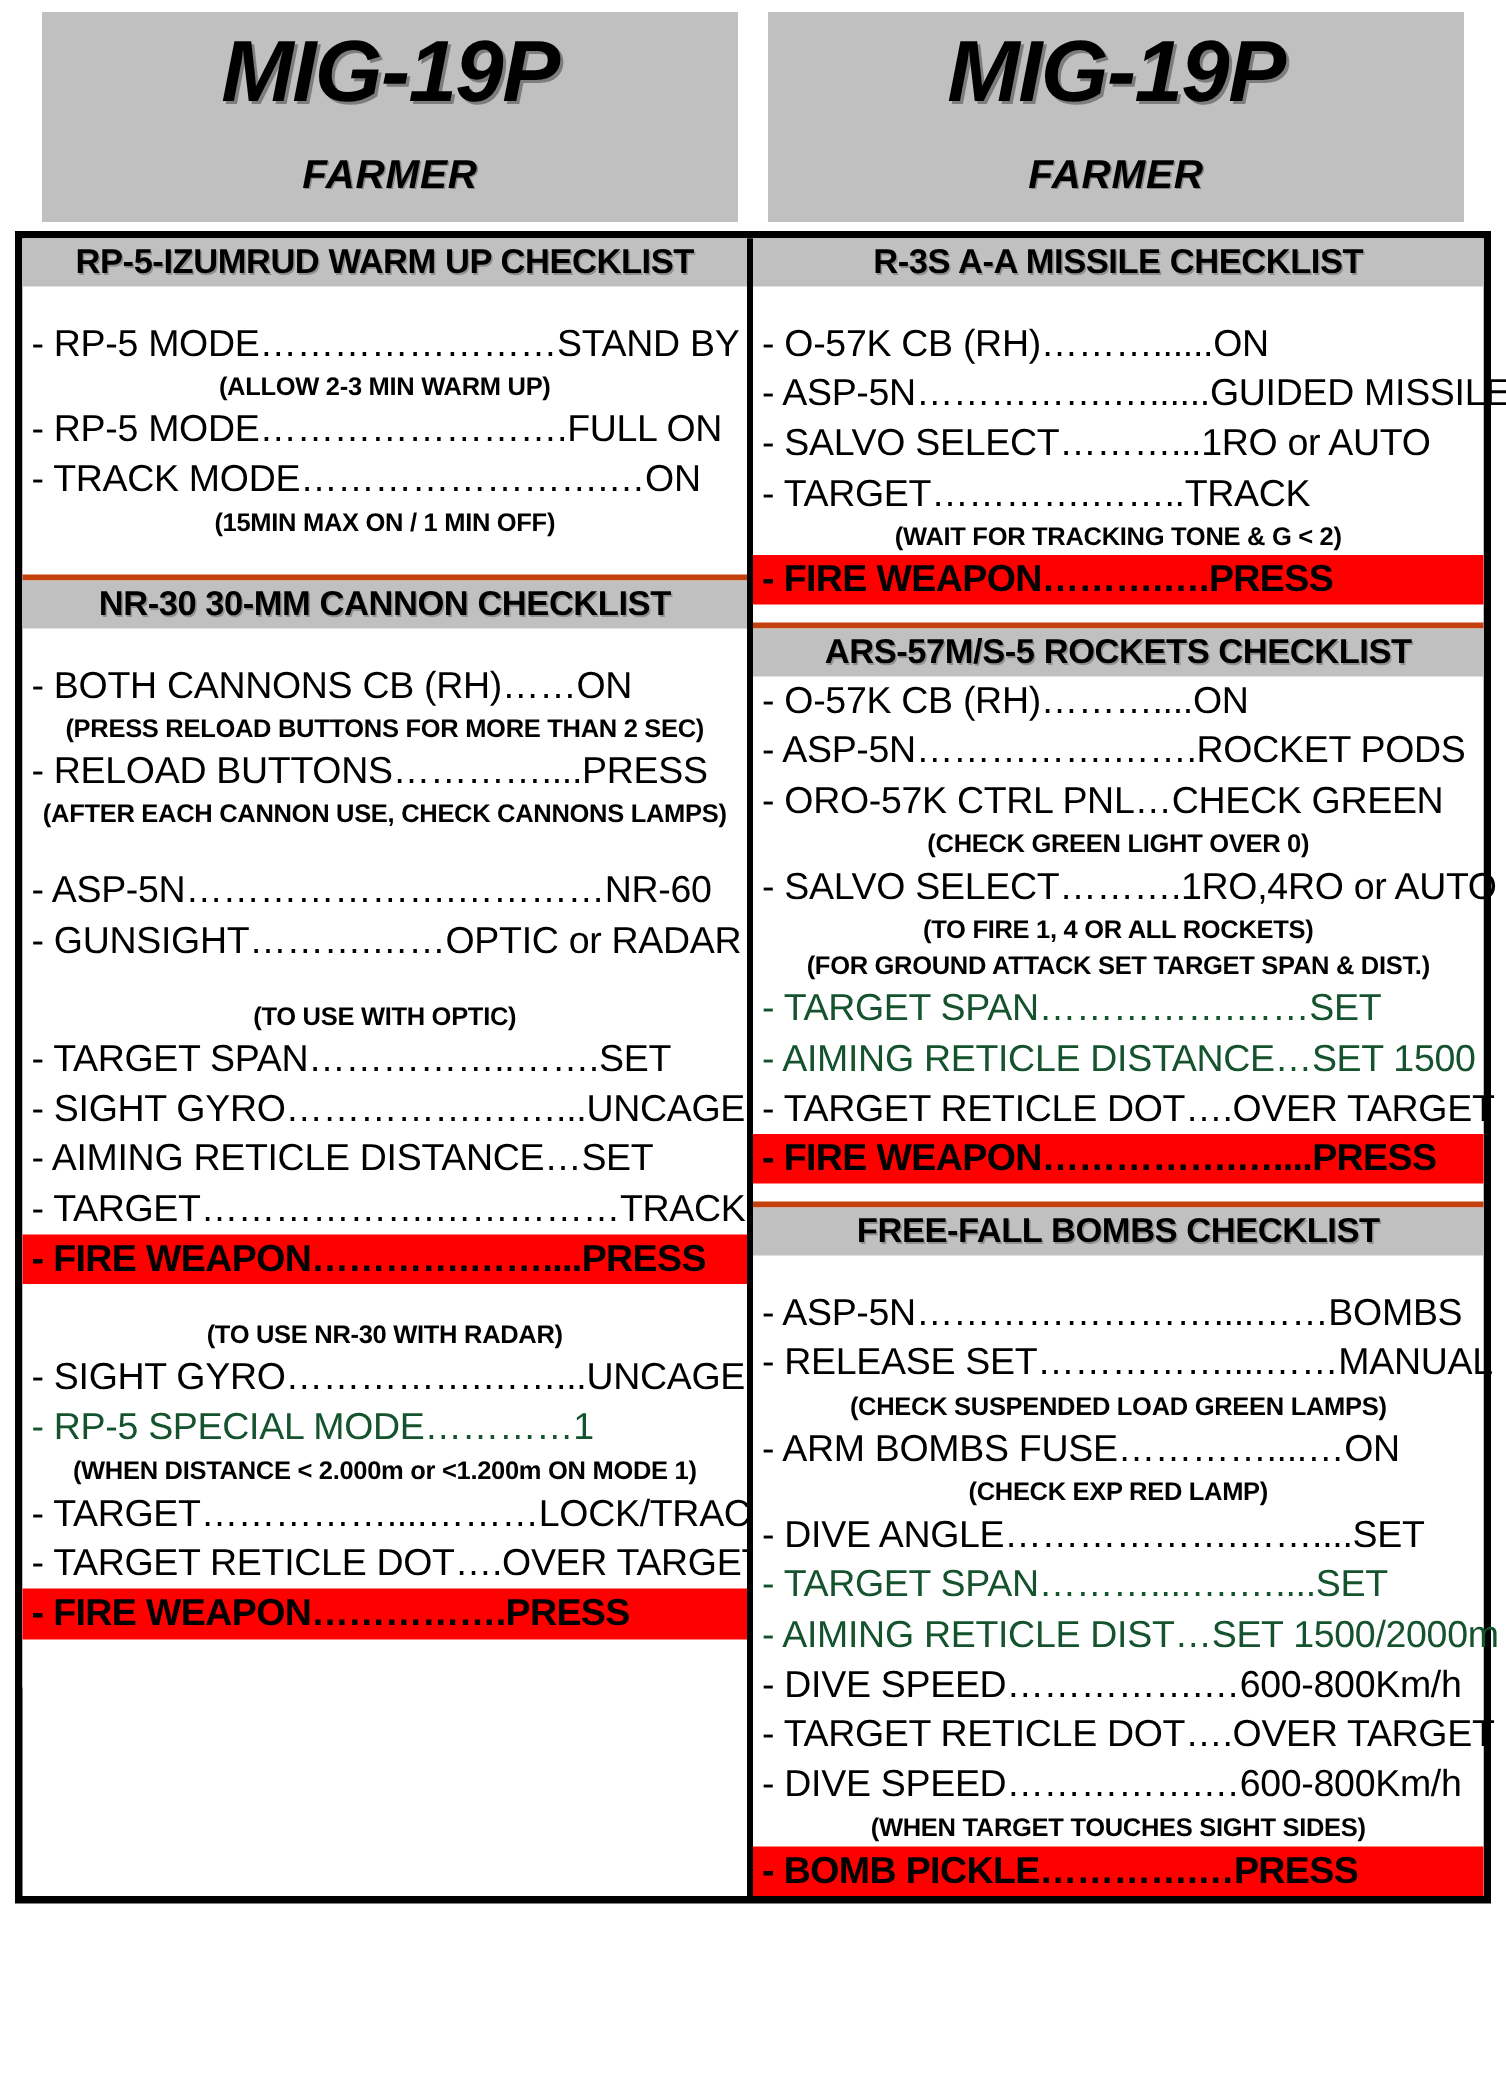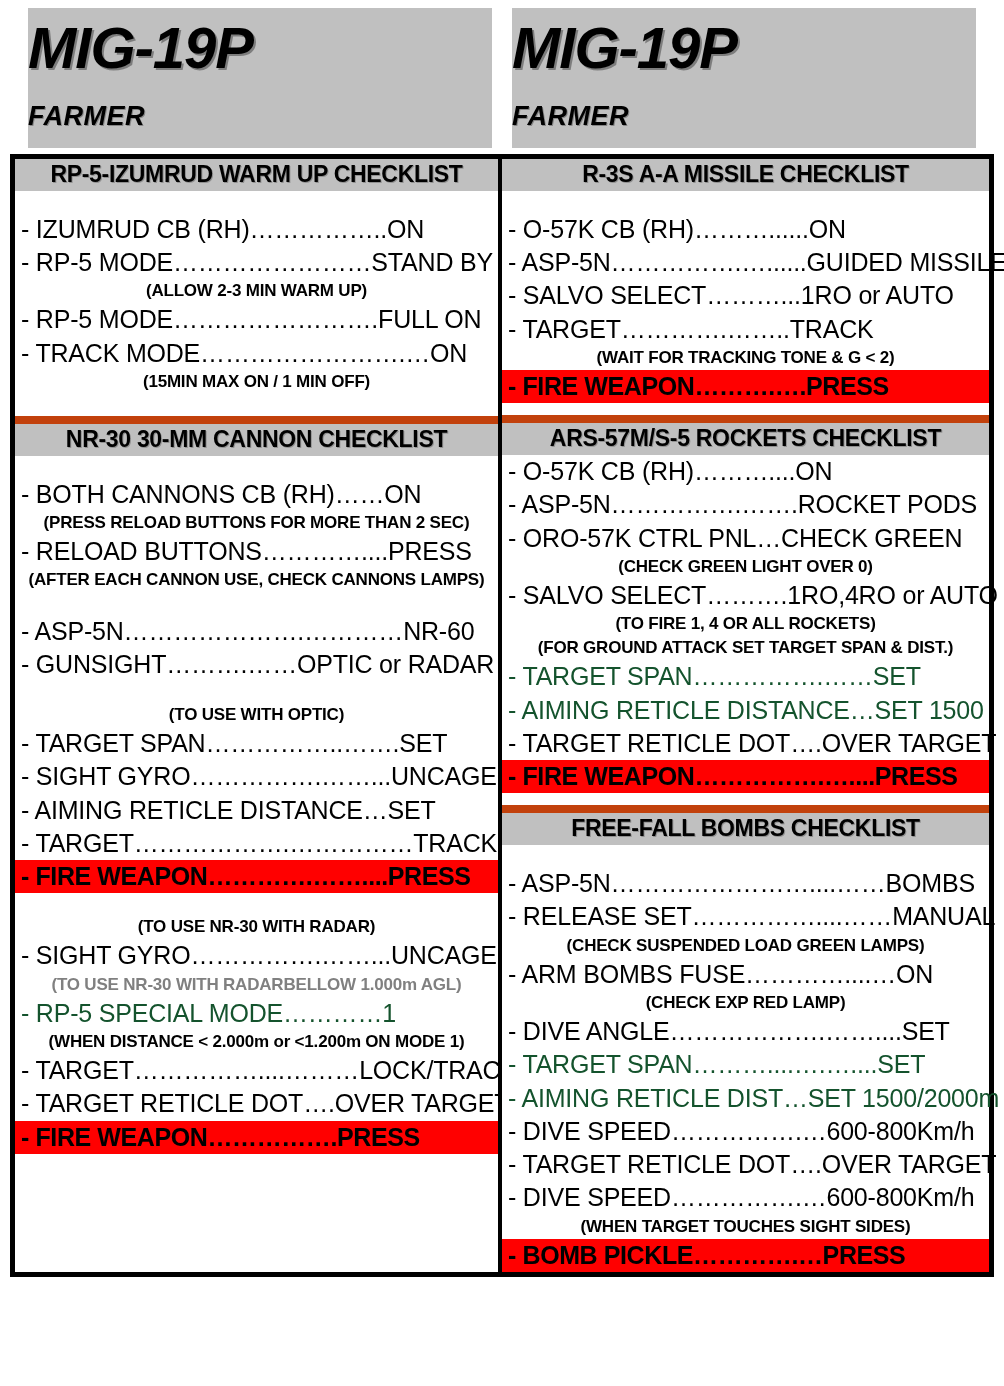--- a/index.html
+++ b/index.html
@@ -22,20 +22,21 @@
     display: flex;
     gap: 20px;
     padding: 8px 28px 0 28px;
     height: 148px;
   }
   .banner {
     flex: 1 1 0;
     background: #c0c0c0;
     display: flex;
     flex-direction: column;
+    align-items: center;
     justify-content: center;
     padding-bottom: 6px;
   }
   .banner-title {
     font-size: 58px;
     font-weight: bold;
     font-style: italic;
     letter-spacing: -1px;
     line-height: 1.05;
     color: #000;
@@ -66,21 +67,21 @@
     display: flex;
     flex-direction: column;
   }
   .col.left { border-right: 4px solid #000; }
 
   .section {
     background: #fff;
     display: flex;
     flex-direction: column;
   }
-  .section + .section { border-top: 8px solid #c2410c; }
+  .section + .section { border-top: 4px solid #c2410c; }
 
   .section-header {
     background: #c0c0c0;
     text-align: center;
     font-size: 23px;
     font-weight: bold;
     letter-spacing: -0.3px;
     color: #000;
     padding: 3px 2px 4px 2px;
     line-height: 1.08;
@@ -142,21 +143,20 @@
       <div class="banner-sub">FARMER</div>
     </div>
   </div>
 
   <div class="grid">
     <div class="col left">
         <div class="section">
           <div class="section-header">RP-5-IZUMRUD WARM UP CHECKLIST</div>
           <div class="section-body">
             <div class="spacer-md"></div>
-            <div class="item">- IZUMRUD CB (RH)……………..ON</div>
             <div class="item">- RP-5 MODE……………………STAND BY</div>
             <div class="note">(ALLOW 2-3 MIN WARM UP)</div>
             <div class="item">- RP-5 MODE…………………….FULL ON</div>
             <div class="item">- TRACK MODE…………………….…ON</div>
             <div class="note">(15MIN MAX ON / 1 MIN OFF)</div>
             <div class="spacer-md"></div>
           </div>
         </div>
         <div class="section">
           <div class="section-header">NR-30 30-MM CANNON CHECKLIST</div>
@@ -172,21 +172,20 @@
             <div class="spacer-md"></div>
             <div class="note">(TO USE WITH OPTIC)</div>
             <div class="item">- TARGET SPAN……………..…….SET</div>
             <div class="item">- SIGHT GYRO…………….……...UNCAGE</div>
             <div class="item">- AIMING RETICLE DISTANCE…SET</div>
             <div class="item">- TARGET……………….……………TRACK</div>
             <div class="item fire">- FIRE WEAPON………….……....PRESS</div>
             <div class="spacer-md"></div>
             <div class="note">(TO USE NR-30 WITH RADAR)</div>
             <div class="item">- SIGHT GYRO…………….……...UNCAGE</div>
-            <div class="note faded">(TO USE NR-30 WITH RADARBELLOW 1.000m AGL)</div>
             <div class="item faded">- RP-5 SPECIAL MODE…………1</div>
             <div class="note">(WHEN DISTANCE &lt; 2.000m or &lt;1.200m ON MODE 1)</div>
             <div class="item">- TARGET……………....………LOCK/TRACK</div>
             <div class="item">- TARGET RETICLE DOT….OVER TARGET</div>
             <div class="item fire">- FIRE WEAPON…………….PRESS</div>
             <div class="spacer-lg"></div>
           </div>
         </div>
       </div>
     <div class="col right">

